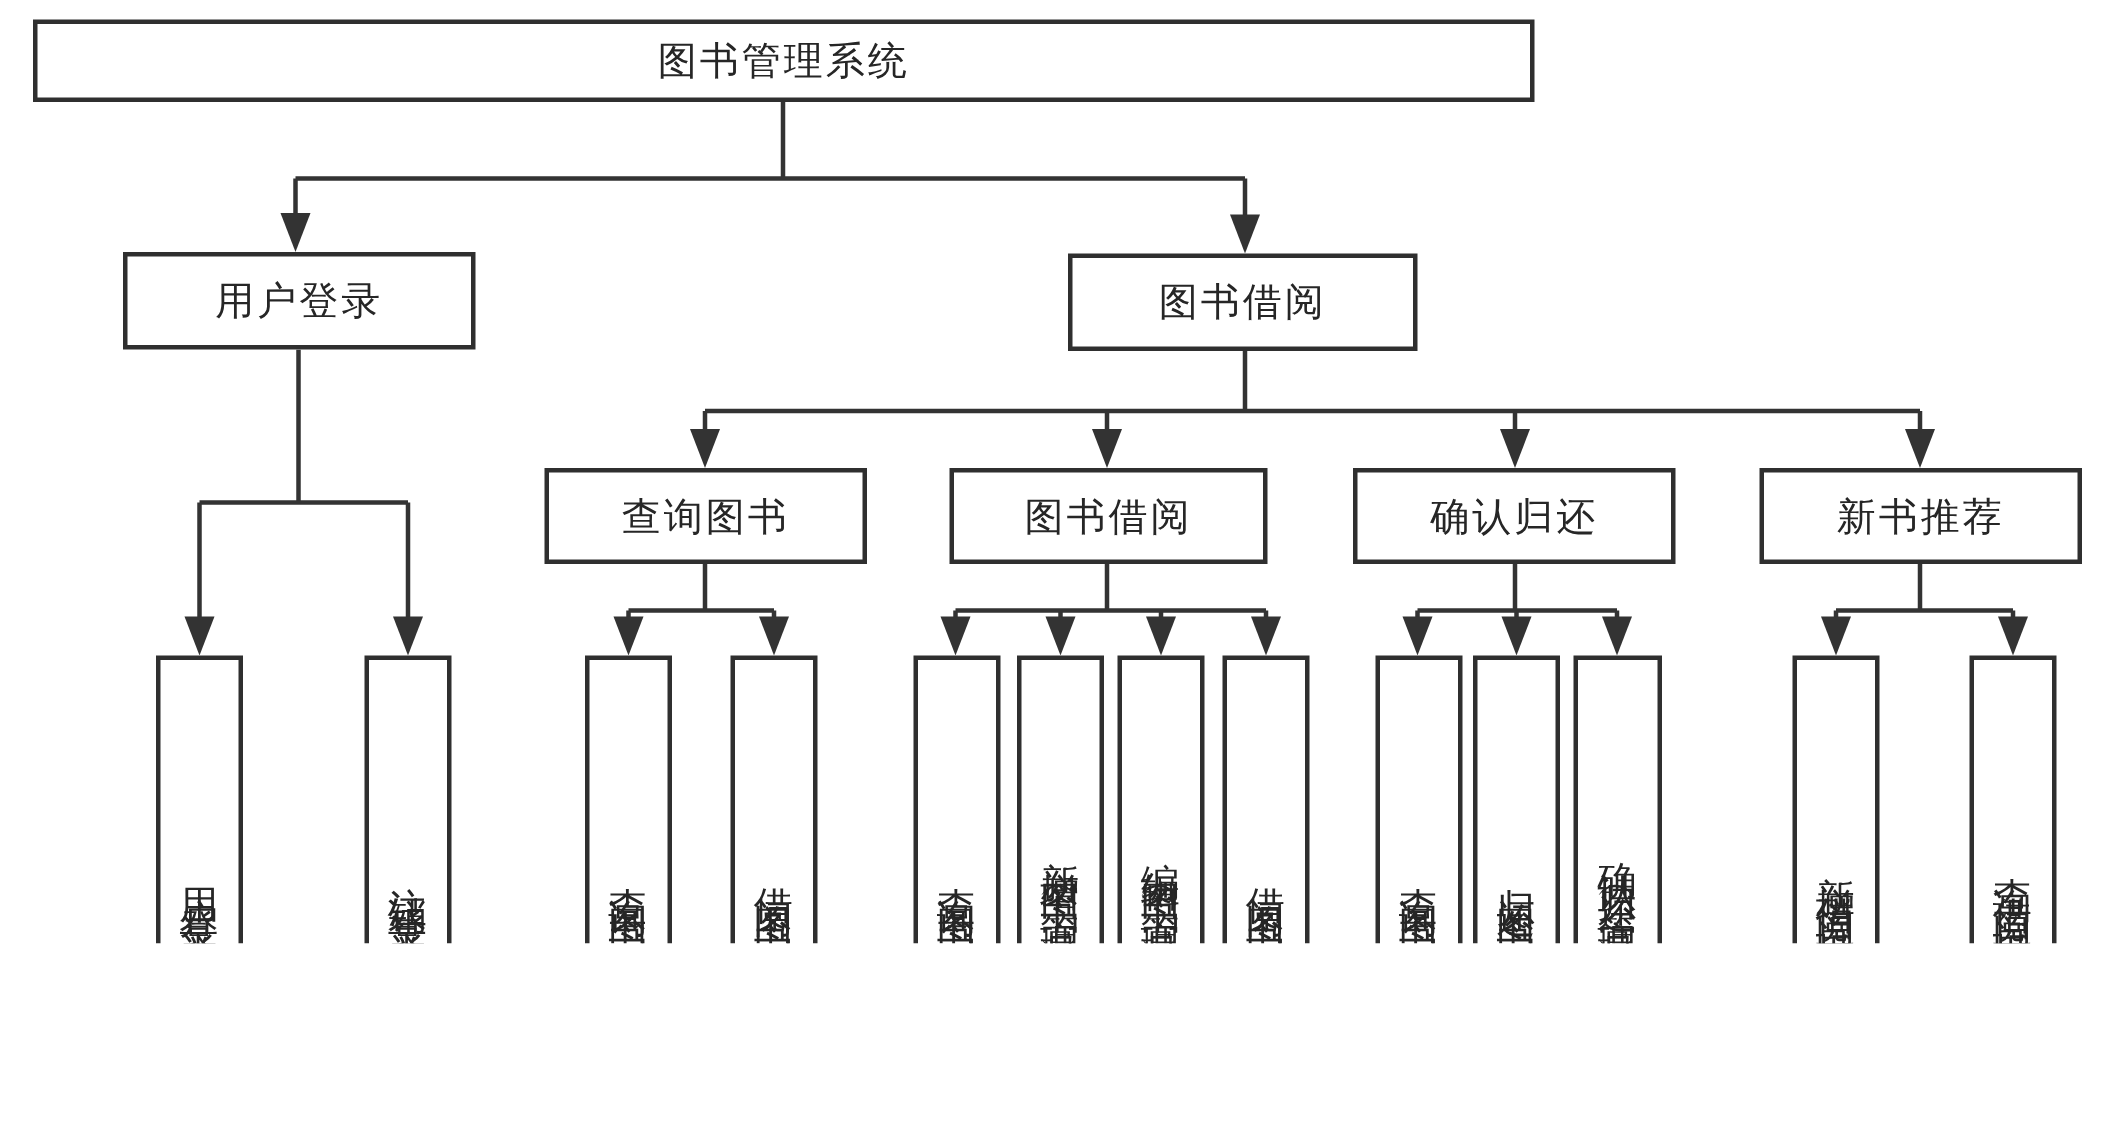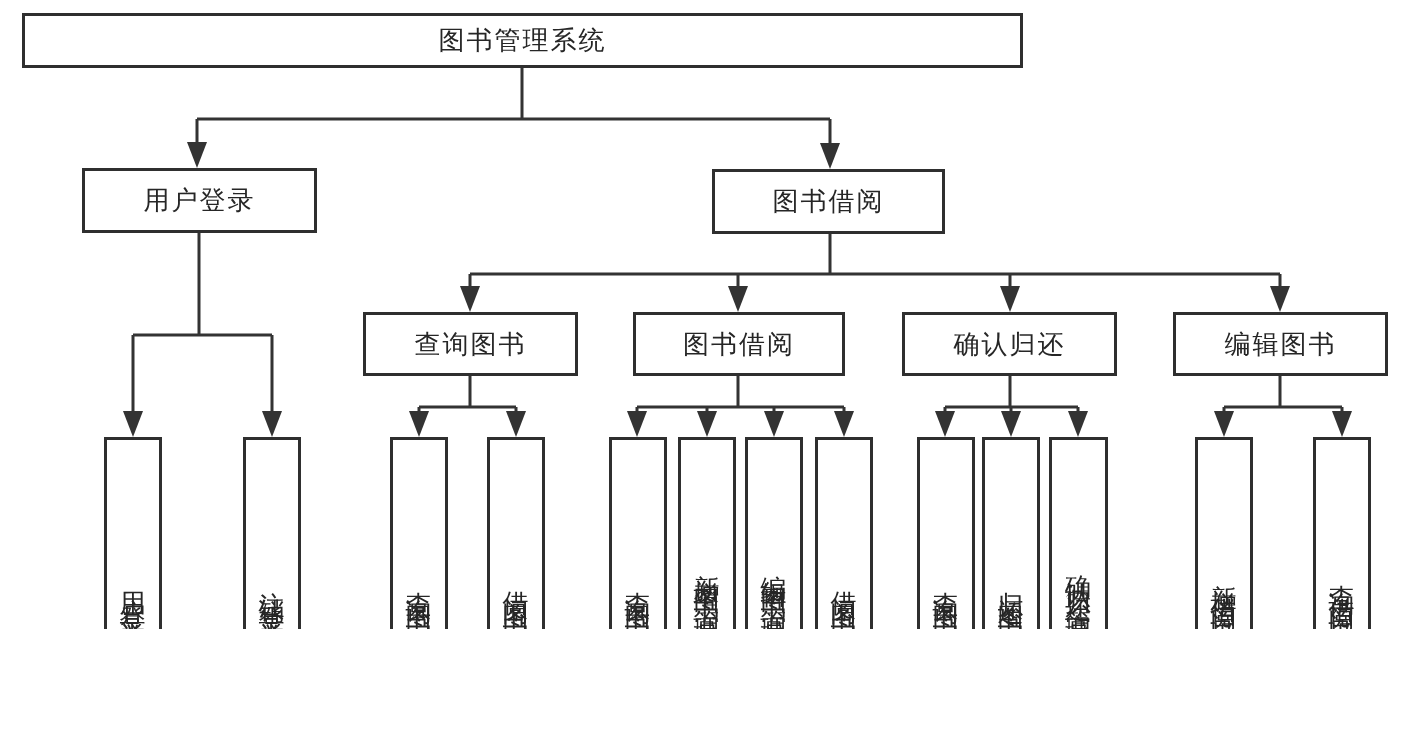--- a/index.html
+++ b/index.html
@@ -63,21 +63,21 @@
   </svg>
 
   <div class="box hbox" style="left:22px;top:13px;width:1001px;height:55px">图书管理系统</div>
 
   <div class="box hbox" style="left:82px;top:168px;width:235px;height:65px">用户登录</div>
   <div class="box hbox" style="left:712px;top:169px;width:233px;height:65px">图书借阅</div>
 
   <div class="box hbox" style="left:363px;top:312px;width:215px;height:64px">查询图书</div>
   <div class="box hbox" style="left:633px;top:312px;width:212px;height:64px">图书借阅</div>
   <div class="box hbox" style="left:902px;top:312px;width:215px;height:64px">确认归还</div>
-  <div class="box hbox" style="left:1173px;top:312px;width:215px;height:64px">编辑图书</div>
+  <div class="box hbox" style="left:1173px;top:312px;width:215px;height:64px">新书推荐</div>
 
   <div class="box vbox" style="left:104px;top:437px;width:58px;height:296px">用户登录</div>
   <div class="box vbox" style="left:243px;top:437px;width:58px;height:296px">注销登录</div>
 
   <div class="box vbox" style="left:390px;top:437px;width:58px;height:296px">查询图书</div>
   <div class="box vbox" style="left:487px;top:437px;width:58px;height:296px">借阅图书</div>
 
   <div class="box vbox" style="left:609px;top:437px;width:58px;height:296px">查询图书</div>
   <div class="box vbox" style="left:678px;top:437px;width:58px;height:296px">新增图书（管理员）</div>
   <div class="box vbox" style="left:745px;top:437px;width:58px;height:296px">编辑图书（管理员）</div>

